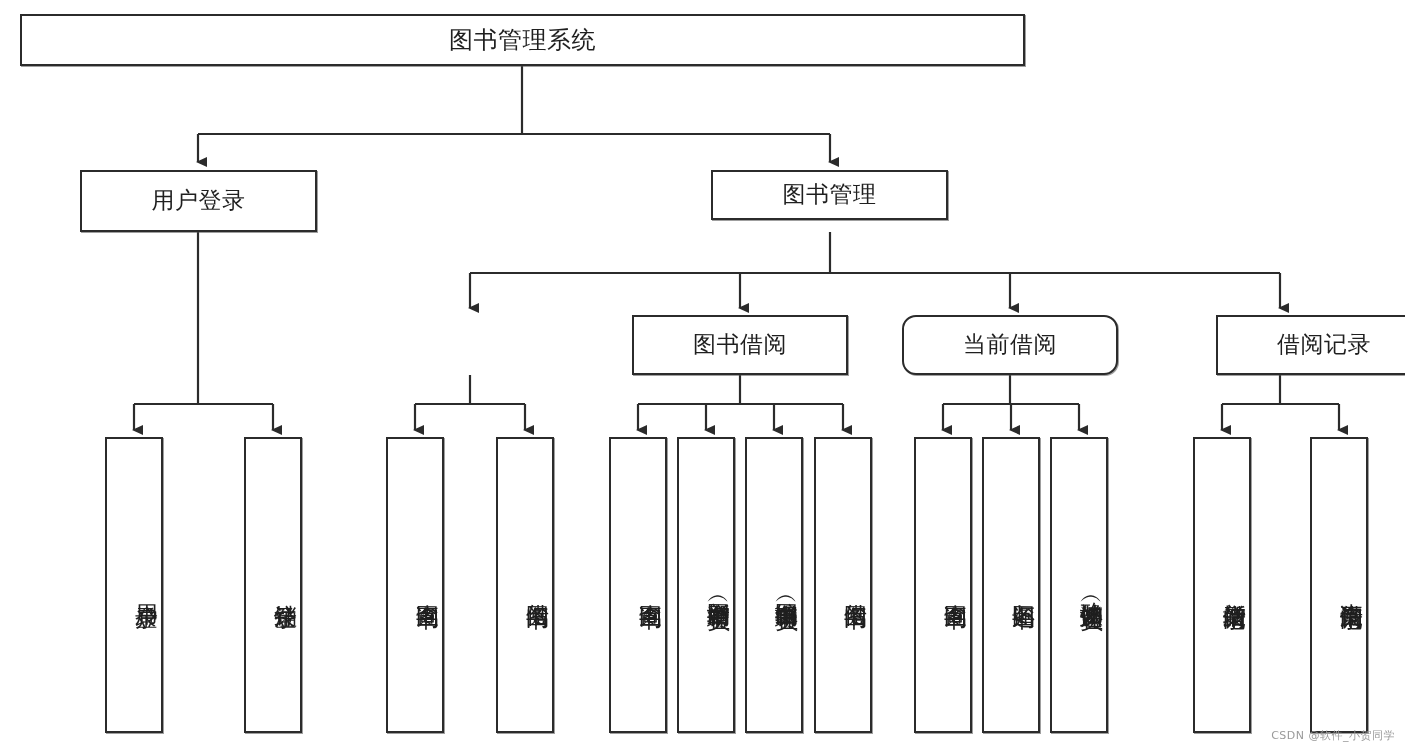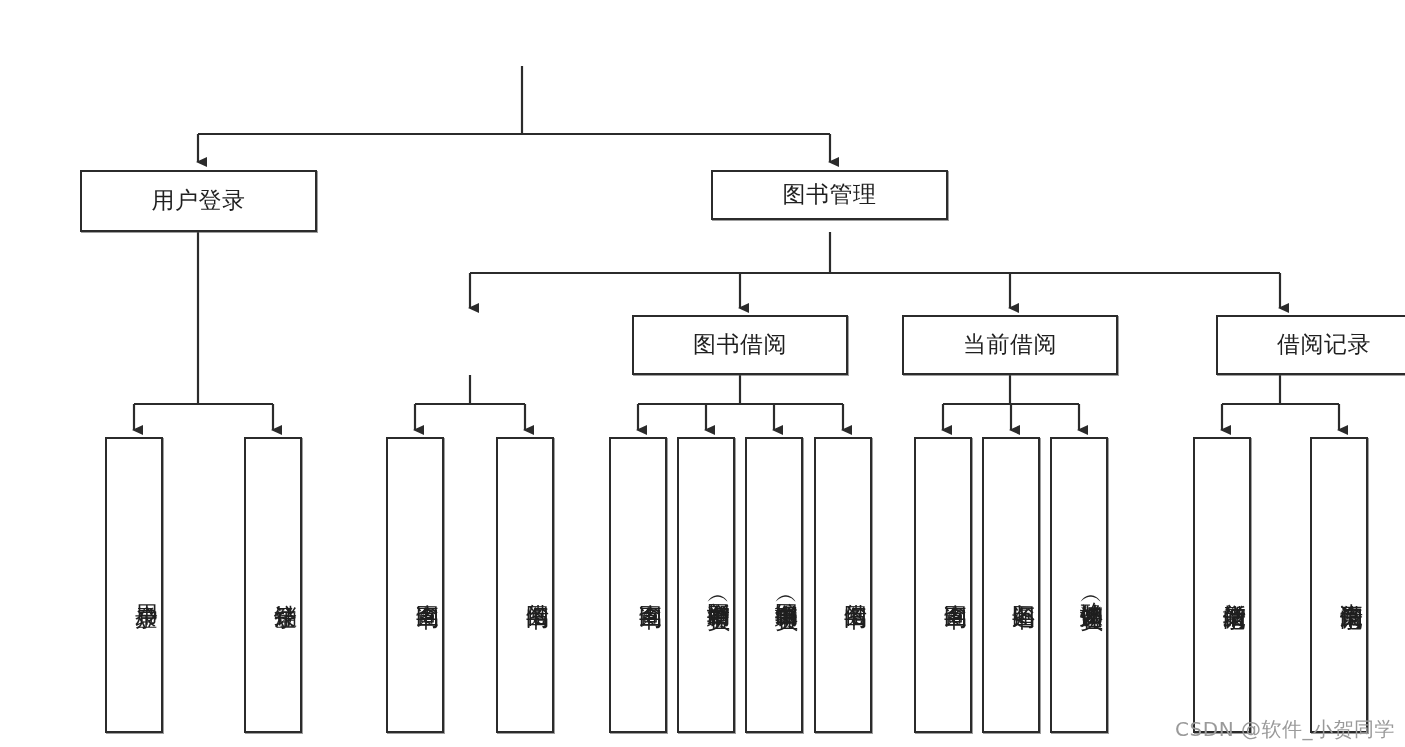--- a/index.html
+++ b/index.html
@@ -68,21 +68,21 @@
     stroke-width: 2.2;
     fill: none;
   }
   .arrowhead {
     fill: #2b2b2b;
   }
   .watermark {
     position: absolute;
     right: 10px;
     bottom: 4px;
-    font-size: 20px;
+    font-size: 11px;
     color: #9a9a9a;
     white-space: nowrap;
     letter-spacing: 0.5px;
     text-align: right;
   }
 </style>
 </head>
 <body>
 
 <div id="canvas">
@@ -128,32 +128,35 @@
     <path class="lk" d="M943,404 L943,430" marker-end="url(#arr)"></path>
     <path class="lk" d="M1011,404 L1011,430" marker-end="url(#arr)"></path>
     <path class="lk" d="M1079,404 L1079,430" marker-end="url(#arr)"></path>
 
     <path class="lk" d="M1280,375 L1280,404"></path>
     <path class="lk" d="M1222,404 L1339,404"></path>
     <path class="lk" d="M1222,404 L1222,430" marker-end="url(#arr)"></path>
     <path class="lk" d="M1339,404 L1339,430" marker-end="url(#arr)"></path>
   </svg>
 
+  <div class="node node-h node-root" style="left:20px; top:14px; width:1005px; height:52px;">
+    <span>图书管理系统</span>
+  </div>
 
   <div class="node node-h" style="left:80px; top:170px; width:237px; height:62px;">
     <span>用户登录</span>
   </div>
   <div class="node node-h" style="left:711px; top:170px; width:237px; height:50px;">
     <span>图书管理</span>
   </div>
 
   <div class="node node-h" style="left:632px; top:315px; width:216px; height:60px;">
     <span>图书借阅</span>
   </div>
-  <div class="node node-h" style="left:902px; top:315px; width:216px; height:60px;">
+  <div class="node node-h" style="left:902px; top:315px; width:216px; height:60px;border-radius:14px;">
     <span>当前借阅</span>
   </div>
   <div class="node node-h" style="left:1216px; top:315px; width:216px; height:60px;">
     <span>借阅记录</span>
   </div>
 
   <div class="node leaf" style="left:105px; top:437px; width:58px; height:296px;">
     <span class="leaf-text">用户登录</span>
   </div>
   <div class="node leaf" style="left:244px; top:437px; width:58px; height:296px;">

